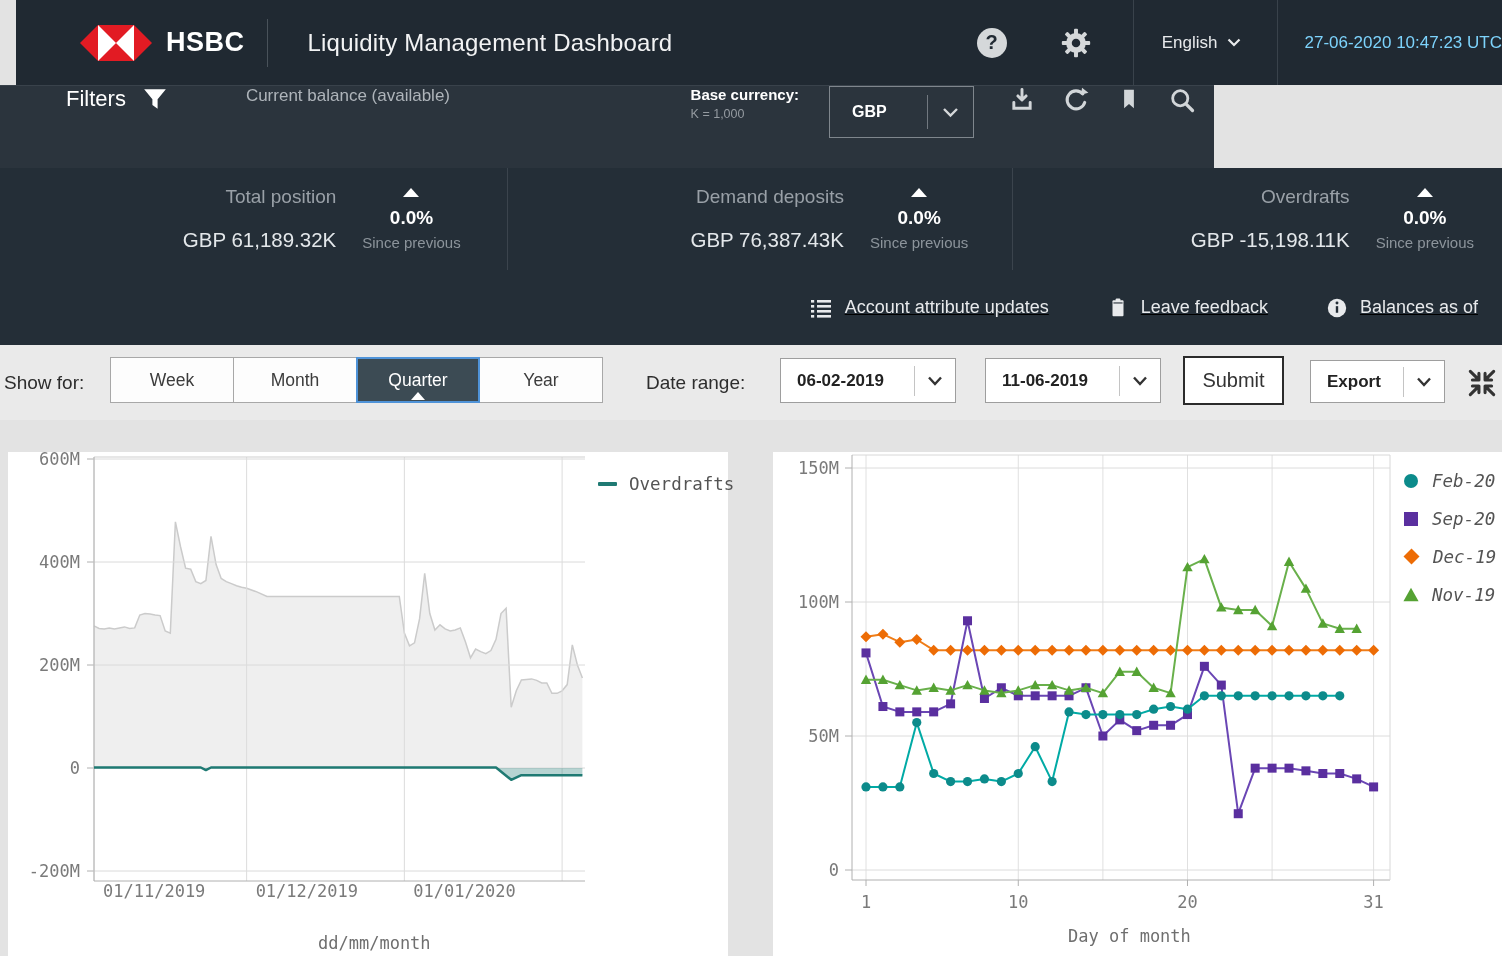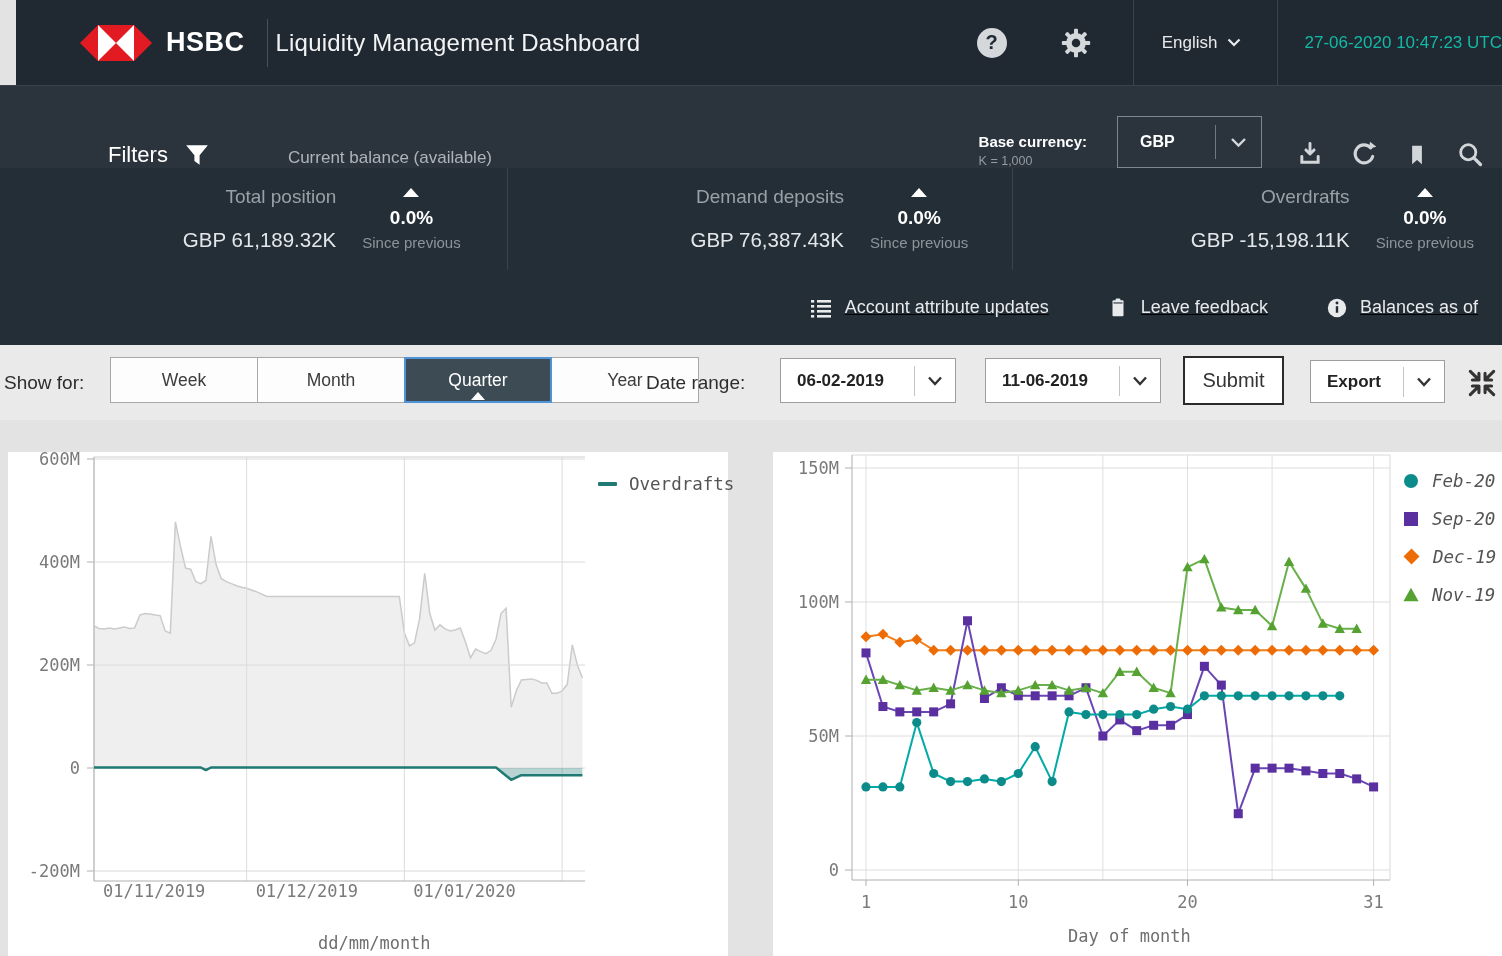--- a/index.html
+++ b/index.html
@@ -6,28 +6,28 @@
   body { background:#555; }
   #app { position:relative; width:1502px; height:956px; overflow:hidden;
          background:#e3e3e3; font-family:"Liberation Sans", sans-serif; }
 
   
   .topbar { position:absolute; left:16px; top:0; width:1502px; height:85px;
             background:#202932; display:flex; align-items:center; }
   .brand-text { color:#fff; font-size:27px; font-weight:bold; letter-spacing:.5px; margin-left:14px; }
   .vdiv { width:1px; background:#49525a; height:48px; }
   .vdiv-full { width:1px; background:#39424b; height:85px; }
-  .app-title { color:#f2f3f4; font-size:24px; font-weight:400; margin-left:8px; letter-spacing:.2px; }
+  .app-title { color:#f2f3f4; font-size:24px; font-weight:400; margin-left:40px; letter-spacing:.2px; }
   .help-circle { width:30px; height:30px; border-radius:50%; background:#d5d8da; color:#212a33;
                  font-weight:700; font-size:20px; display:flex; align-items:center; justify-content:center; }
   .lang { color:#e8eaec; font-size:17px; display:flex; align-items:center; gap:10px; }
-  .timestamp { color:#14b8a6; font-size:17px; }
-
-  .filtersbar { position:absolute; left:0; top:85px; width:1502px; height:83px;
-                background:#2b343d; border-top:1px solid #39424b; display:flex; align-items:flex-end;padding-left:42px; }
+  .timestamp { color:#7dd3fc; font-size:17px; }
+
+  .filtersbar { position:absolute; left:0; top:85px; width:1214px; height:83px;
+                background:#2b343d; border-top:1px solid #39424b; display:flex; align-items:flex-start; }
   .filters-label { color:#fff; font-size:22px; margin-left:66px; }
   .metric-label { color:#aeb4ba; font-size:17px; margin-left:78px; }
   .bc-block { text-align:left; }
   .bc-label { color:#fff; font-size:15px; font-weight:bold; }
   .bc-note { color:#959ba1; font-size:12.5px; margin-top:4px; }
   .gbp-box { width:145px; height:52px; border:1px solid #7f868d; display:flex; align-items:center; margin-left:30px; }
   .gbp-box .cur { color:#fff; font-size:16px; font-weight:bold; margin-left:22px; flex:1; }
   .gbp-box .sep { width:1px; height:34px; background:#717880; }
   .ic { margin-left:26px; cursor:pointer; }
 
@@ -47,21 +47,21 @@
   .kpi:nth-child(1){ padding-right:46px; } .kpi:nth-child(2){ padding-right:44px; } .kpi:nth-child(3){ padding-right:28px; }
 
   .linksrow { position:absolute; left:0; top:270px; width:1502px; height:75px;
               background:#242e37; display:flex; align-items:center; justify-content:flex-end; gap:58px; padding-right:24px;text-decoration:underline; }
   .hlink { display:flex; align-items:center; gap:12px; color:#e8eaec; font-size:18px; cursor:pointer; }
 
   
   .toolbar { position:absolute; left:0; top:345px; width:1502px; height:75px; background:#eaeaea; }
   .tb-label { position:absolute; font-size:19px; color:#2d2d2d; }
   .seg { position:absolute; left:110px; top:12px; display:flex; }
-  .seg button { width:148px; height:46px; background:#fdfdfd; border:1px solid #a8a8a8; margin-left:-1px;
+  .seg button { width:124px; height:46px; background:#fdfdfd; border:1px solid #a8a8a8; margin-left:-1px;
                 font-size:17.5px; color:#3c3c3c; font-family:inherit; cursor:pointer; position:relative; }
   .seg button:first-child { margin-left:0; }
   .seg button.sel { background:#3c4b54; color:#fff; border:2px solid #4f93d8; z-index:2; }
   .seg button.sel .caret { position:absolute; bottom:1px; left:50%; transform:translateX(-50%);
         width:0; height:0; border-left:7px solid transparent; border-right:7px solid transparent; border-bottom:8px solid #fff; }
   .dropbox { position:absolute; top:13px; height:45px; background:#fff; border:1px solid #9e9e9e;
              display:flex; align-items:center; cursor:pointer; }
   .dropbox .txt { font-size:17px; font-weight:bold; color:#222; margin-left:16px; flex:1; }
   .dropbox .sep { width:1px; height:30px; background:#c4c4c4; }
   .dropbox svg { margin:0 12px; }

